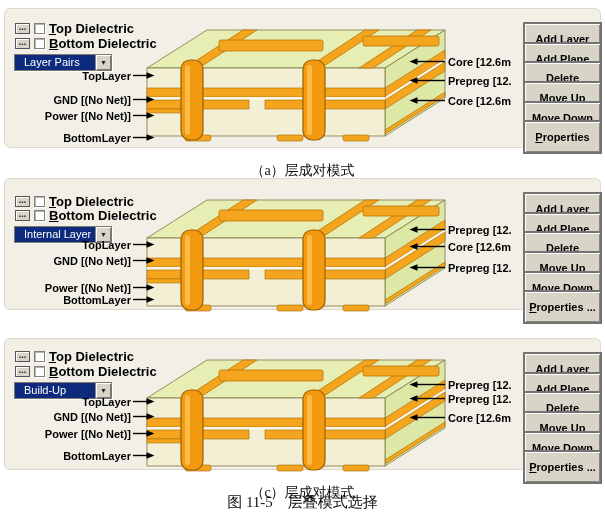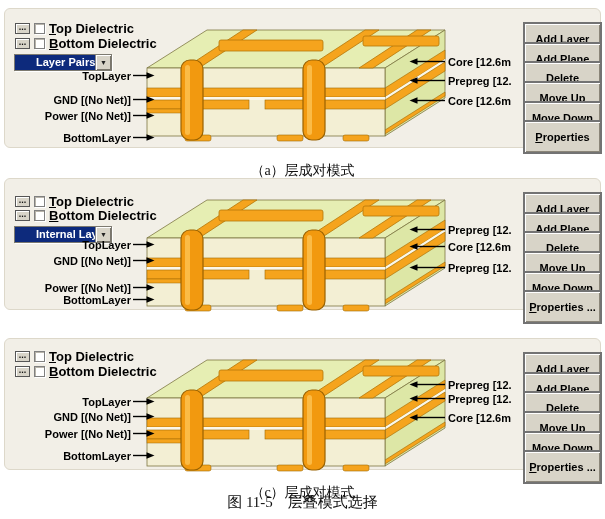--- a/index.html
+++ b/index.html
@@ -29,21 +29,21 @@
     width:11px;height:11px;background:#fff;border:1px solid #808080;box-sizing:border-box;
     box-shadow:inset 1px 1px 0 #b8b4aa, 1px 1px 0 #fff;
   }
   .chk-label{font-size:13px;font-weight:bold;color:#000;white-space:nowrap;}
   .dropdown{
     position:absolute;left:9px;width:98px;height:17px;box-sizing:border-box;
     border:1px solid #7d7a70;box-shadow:1px 1px 0 #fff;display:flex;align-items:stretch;
     background:#0d2a7c;
   }
   .dd-text{
-    flex:1;color:#fff;font-size:11px;font-weight:bold;padding-left:21px;
+    flex:1;color:#fff;font-size:11px;font-weight:normal;padding-left:9px;
     white-space:nowrap;overflow:hidden;line-height:15px;
   }
   .dd-btn{
     width:15px;background:#d8d4c8;border-left:1px solid #888;
     box-shadow:inset 1px 1px 0 #fff, inset -1px -1px 0 #7a766c;
     font-size:7px;display:flex;align-items:center;justify-content:center;color:#222;
   }
   .llabel{
     position:absolute;left:0;width:150px;height:13px;display:flex;justify-content:flex-end;
     align-items:center;gap:2px;font-size:11px;font-weight:bold;color:#000;white-space:nowrap;
@@ -297,20 +297,24 @@
               <span class="dots">...</span>
               <span class="cb"></span>
               <span class="chk-label"><u>T</u>op Dielectric</span>
             </div>
             <div class="chk-row" style="top: 26px;">
               <span class="dots">...</span>
               <span class="cb"></span>
               <span class="chk-label"><u>B</u>ottom Dielectric</span>
             </div>
           </div>
+      <div class="dropdown" style="top: 43px; background: rgb(13, 42, 124);">
+        <span class="dd-text">Build-Up</span>
+        <span class="dd-btn">▼</span>
+      </div>
       <div class="board-wrap">
 <svg viewBox="0 0 340 132" xmlns="http://www.w3.org/2000/svg">
   <polygon points="16,58 76,20 314,20 254,58" fill="#e6eeb3" stroke="#7d7743" stroke-width="0.8"></polygon>
   <polygon points="254,58 314,20 314,88 254,126" fill="#dde7a6" stroke="#7d7743" stroke-width="0.8"></polygon>
   <polygon points="254,78 314,40 314,49 254,87" fill="#f5a41d" stroke="#a06800" stroke-width="0.6"></polygon>
   <polygon points="254,87 314,49 314,52 254,90" fill="#fbf8ea"></polygon>
   <polygon points="254,90 314,52 314,61 254,99" fill="#f5a41d" stroke="#a06800" stroke-width="0.6"></polygon>
   <polygon points="254,120 314,82 314,86 254,124" fill="#f5a41d" stroke="#a06800" stroke-width="0.6"></polygon>
   <rect x="16" y="58" width="238" height="68" fill="#f3efd4" stroke="#7d7743" stroke-width="0.8"></rect>
   <rect x="16" y="78" width="238" height="9" fill="#f5a41d" stroke="#a06800" stroke-width="0.6"></rect>

